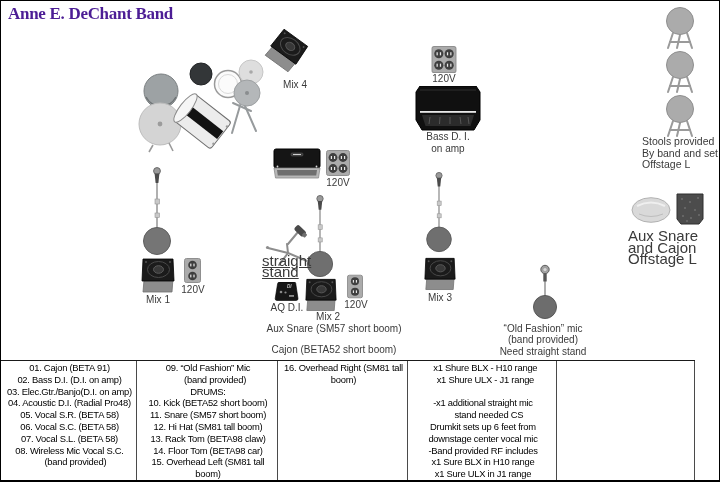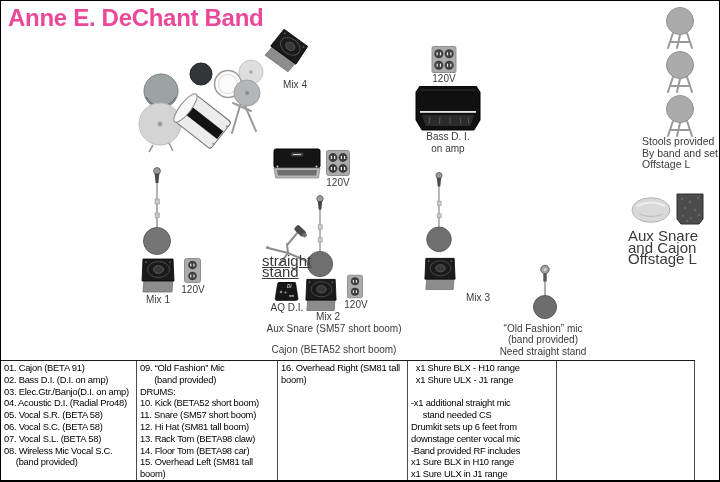--- a/index.html
+++ b/index.html
@@ -3,33 +3,33 @@
 <meta charset="utf-8">
 <style>
   * { margin:0; padding:0; box-sizing:border-box; }
   html,body { background:#e8e8e8; }
   #page {
     position:relative; width:720px; height:482px;
     background:#fff; border:1.5px solid #000; border-bottom-width:2.5px;
     overflow:hidden; font-family:"Liberation Sans", sans-serif;
   }
   .abs { position:absolute; }
-  #title { left:7px; top:3px; font-size:24px; font-weight:bold; color:#ec4899; letter-spacing:-0.3px; }
+  #title { left:7px; top:3px; font-size:17px; font-weight:bold; color:#4c1d95; letter-spacing:-0.3px;font-family:Liberation Serif, serif; }
   .lbl { position:absolute; font-size:10px; line-height:11px; color:#3a3a3a; }
   .ctr { text-align:center; }
   .lh115 { line-height:11.5px; }
   
   #stage-table {
     position:absolute; left:0; top:359px; width:694px; height:121px;
     display:flex; border-top:1.2px solid #1a1a1a; background:#fff;
   }
   .tcol {
     border-right:1px solid #4a4a4a; padding:1px 1px 8px 3px;
     font-size:9.4px; letter-spacing:-0.25px; line-height:11.8px;
-    white-space:pre; overflow:hidden; color:#000;
+    white-space:pre; overflow:hidden; color:#000;text-align:center;
   }
   .tline { height:11.8px; }
   .c1{width:136px;} .c2{width:141px;} .c3{width:130px;} .c4{width:149px;} .c5{width:138px;}
   svg { display:block; }
 </style>
 </head>
 <body>
 
 <div id="page">
 
@@ -287,21 +287,21 @@
   <div class="abs" style="left:422px;top:254px;">
     <svg width="34" height="36" viewBox="0 0 36 37">
       <path d="M4 24 L33 22 L32 36 L3 36 Z" fill="#8d8d8d" stroke="#6f6f6f" stroke-width="0.8"></path>
       <path d="M3 3 L33 3 L34 25 L2 25 Z" fill="#1b1b1b" stroke="#000" stroke-width="0.8"></path>
       <ellipse cx="18.5" cy="13.5" rx="11" ry="8" fill="none" stroke="#4a4a4a"></ellipse>
       <ellipse cx="18.5" cy="13.5" rx="5" ry="3.8" fill="#383838" stroke="#5a5a5a"></ellipse>
       <circle cx="6" cy="6" r="1" fill="#555"></circle>
         <circle cx="30" cy="6" r="1" fill="#555"></circle>
     </svg>
   </div>
-  <div class="lbl ctr" style="left:420px;top:291px;width:38px;margin-left:38px;">Mix 3</div>
+  <div class="lbl ctr" style="left:420px;top:291px;width:38px;">Mix 3</div>
 
   <div class="abs" style="left:183px;top:257px;">
     <svg width="17" height="25" viewBox="0 0 17 25">
       <rect x="0.5" y="0.5" width="16" height="24" rx="2" fill="#ababab" stroke="#8f8f8f"></rect>
       <circle cx="8.5" cy="7" r="4.3" fill="#3f3f3f"></circle>
         <circle cx="8.5" cy="18" r="4.3" fill="#3f3f3f"></circle>
       <g fill="#e8e8e8">
         <rect x="6.2" y="5.6" width="1.2" height="2.8"></rect>
           <rect x="9.4" y="5.6" width="1.2" height="2.8"></rect>
         <rect x="6.2" y="16.6" width="1.2" height="2.8"></rect>

